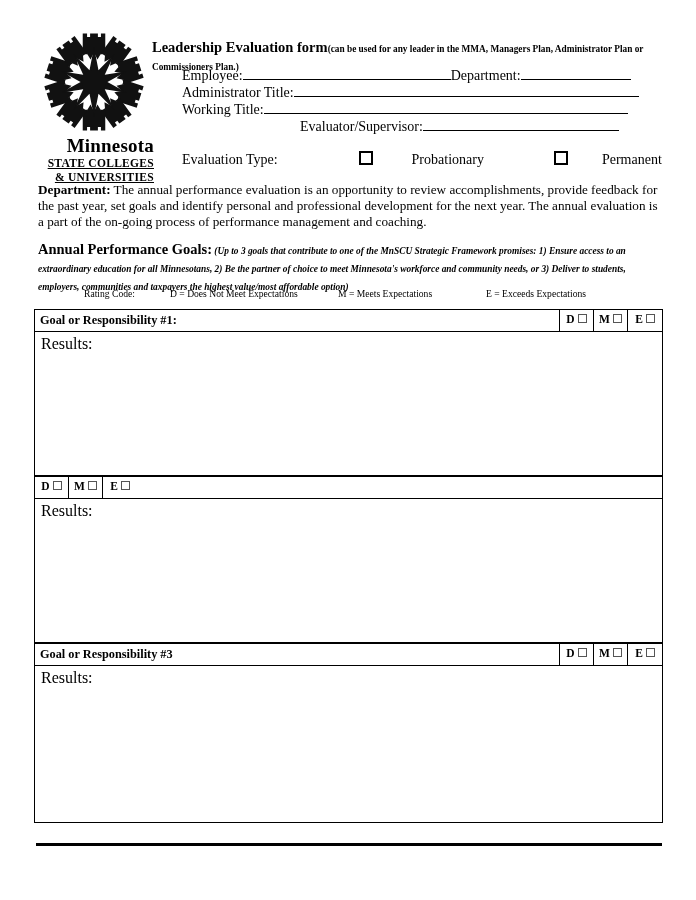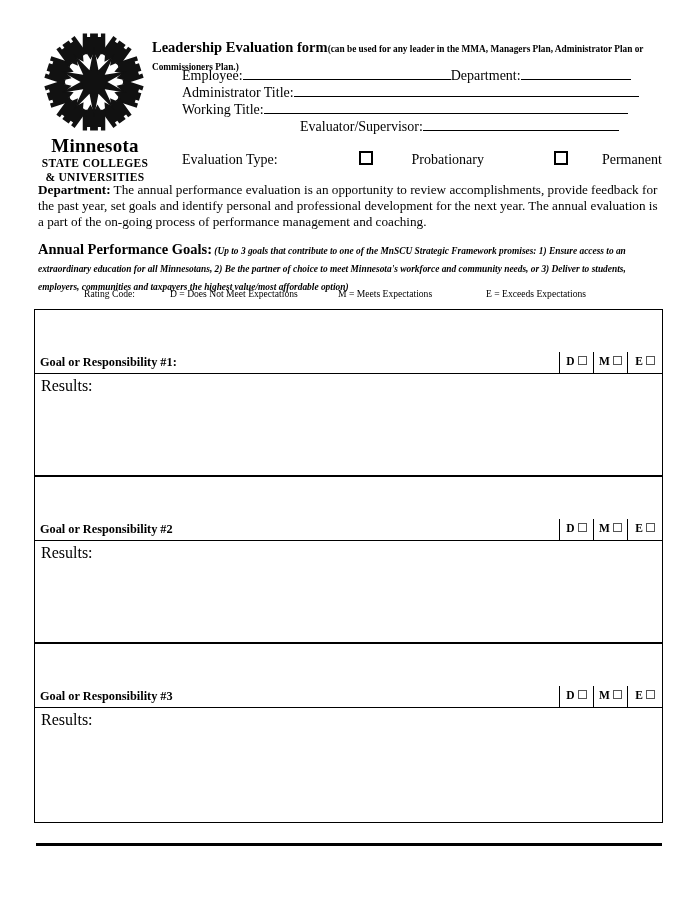--- a/index.html
+++ b/index.html
@@ -43,32 +43,33 @@
     height: 104px;
     margin: 0 auto;
     display: block;
   }
   .logo-word-main {
     font-family: "Liberation Serif", "DejaVu Serif", serif;
     font-weight: bold;
     font-size: 19px;
     letter-spacing: 0.2px;
     line-height: 1.05;
-    text-align: center;
+    text-align: right;
     padding-left: 2px;
     margin-top: 2px;
   }
   .logo-word-sub {
     font-family: "Liberation Serif", "DejaVu Serif", serif;
     font-weight: bold;
     font-size: 11.5px;
     letter-spacing: 0.3px;
     line-height: 1.25;
-    text-align: center;
+    text-align: right;
     padding-left: 2px;
+    text-decoration: underline;
   }
 
   .form-title-wrap {
     position: absolute;
     left: 152px;
     top: 38px;
     width: 500px;
   }
   .form-title {
     font-size: 14.5px;
@@ -172,21 +173,20 @@
     left: 34px;
     width: 629px;
     border: 1.5px solid #000;
     border-collapse: collapse;
     box-sizing: border-box;
   }
   .goal-header-row {
     display: flex;
     height: 21px;
     border-bottom: 1.5px solid #000;
-    margin-top: 42px;
   }
   .goal-title-cell {
     flex: 1 1 auto;
     border-right: 1.5px solid #000;
     font-size: 12.3px;
     font-weight: bold;
     padding: 2px 0 0 5px;
     box-sizing: border-box;
     line-height: 17px;
   }
@@ -331,21 +331,20 @@
       <div class="rate-cell"><span>M</span><span class="sq"></span></div>
       <div class="rate-cell"><span>E</span><span class="sq"></span></div>
     </div>
     <div class="results-cell" style="height:144px">
       <span>Results:</span>
     </div>
   </div>
 
   <div class="goal-table" style="top:476px;height:167px">
     <div class="goal-header-row">
-      <div class="goal-title-cell">Goal or Responsibility #2</div>
       <div class="rate-cell"><span>D</span><span class="sq"></span></div>
       <div class="rate-cell"><span>M</span><span class="sq"></span></div>
       <div class="rate-cell"><span>E</span><span class="sq"></span></div>
     </div>
     <div class="results-cell" style="height:144px">
       <span>Results:</span>
     </div>
   </div>
 
   <div class="goal-table" style="top:643px;height:180px">

